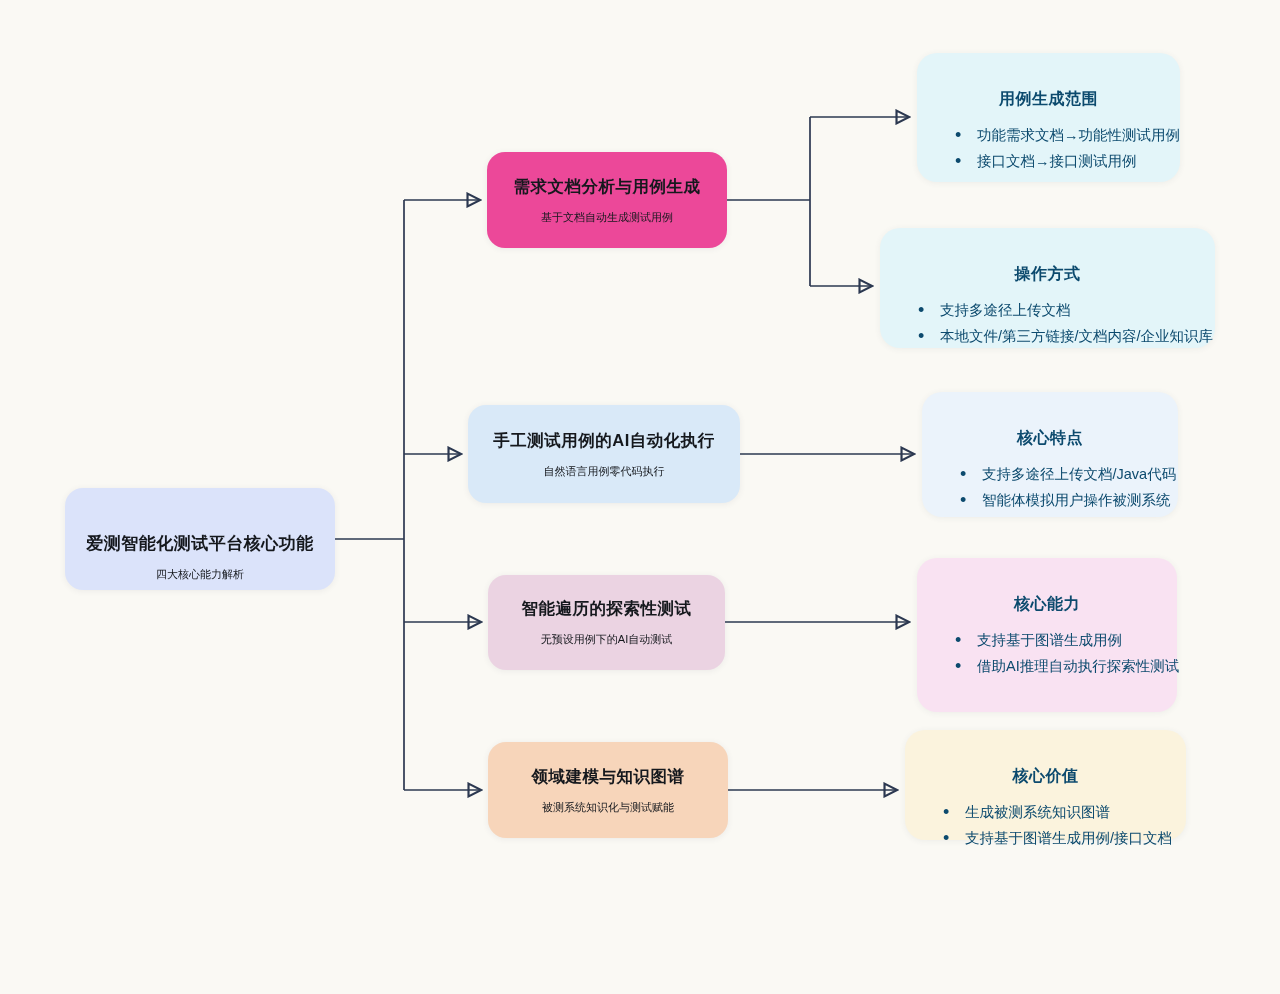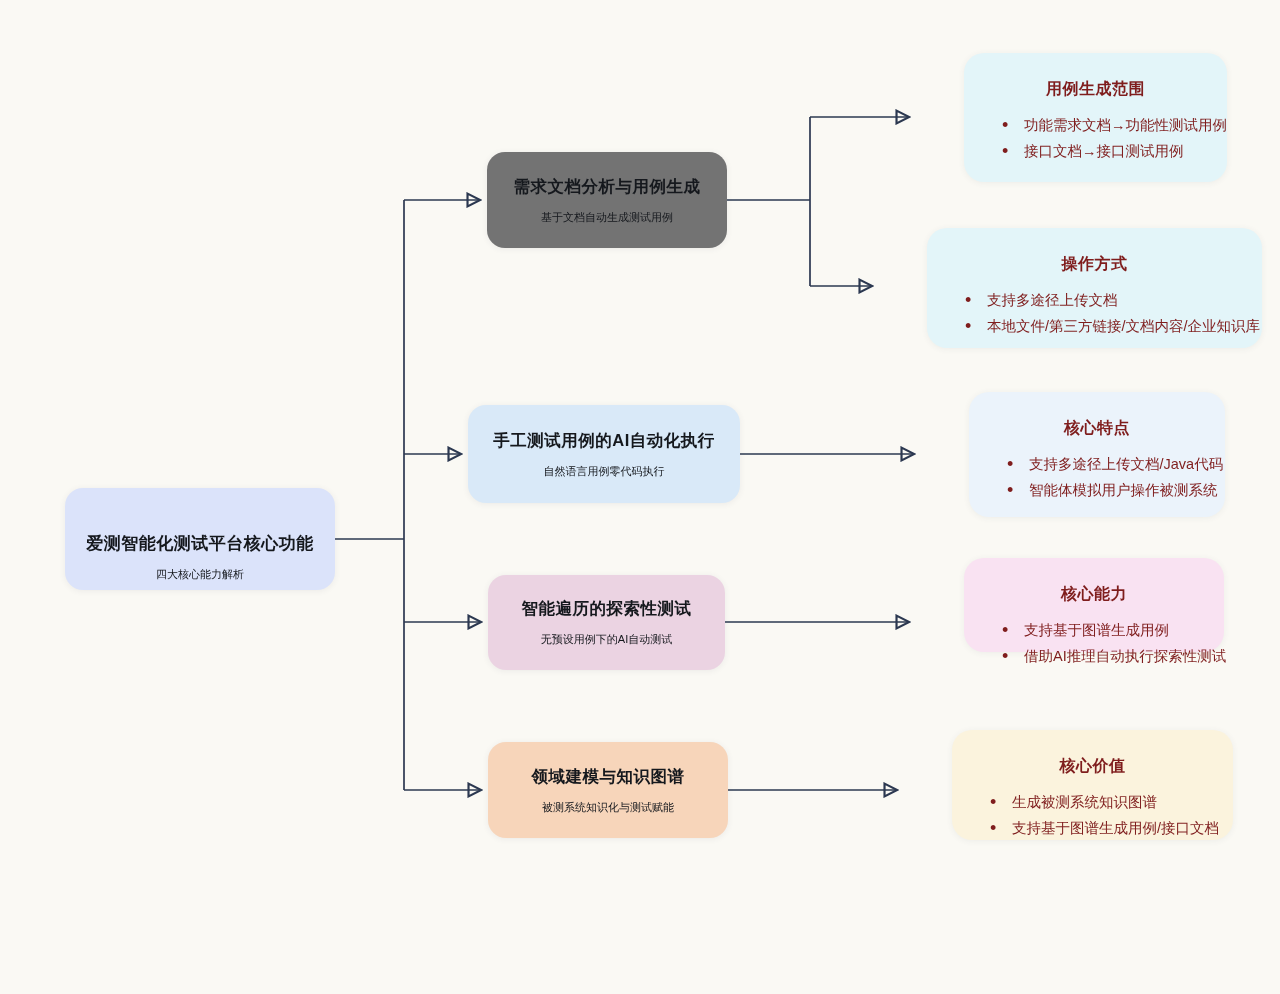--- a/index.html
+++ b/index.html
@@ -38,24 +38,23 @@
   .node.root .node-title { font-size:17px;margin-top:35px; }
   .node .node-sub {
     font-size:11px;
     margin-top:12px;
     font-weight:normal;
   }
   .leaf {
     position:absolute;
     border-radius:20px;
     box-shadow:0 1px 6px rgba(60,70,90,0.07);
-    color:#7f1d1d;
+    color:#0c4a6e;
     box-sizing:border-box;
-    padding:26px 16px 16px 16px;
-    margin-left:47px;
+    padding:36px 16px 16px 16px;
   }
   .leaf .leaf-title {
     font-weight:bold;
     font-size:16px;
     text-align:center;
     margin-bottom:12px;
     letter-spacing:0.5px;
   }
   .leaf ul {
     margin:0; padding:0 0 0 22px;
@@ -104,21 +103,21 @@
     <path d="M740,454 L913,454" marker-end="url(#arrow)"></path>
     <path d="M725,622 L908,622" marker-end="url(#arrow)"></path>
     <path d="M728,790 L896,790" marker-end="url(#arrow)"></path>
   </svg>
 
   <div class="node root" style="left: 65px; top: 488px; width: 270px; height: 102px; background: rgb(219, 227, 250);">
     <div class="node-title">爱测智能化测试平台核心功能</div>
     <div class="node-sub">四大核心能力解析</div>
   </div>
 
-  <div class="node" style="left: 487px; top: 152px; width: 240px; height: 96px; background: #737373;">
+  <div class="node" style="left: 487px; top: 152px; width: 240px; height: 96px; background: #ec4899;">
     <div class="node-title">需求文档分析与用例生成</div>
     <div class="node-sub">基于文档自动生成测试用例</div>
   </div>
 
   <div class="node" style="left: 468px; top: 405px; width: 272px; height: 98px; background: rgb(217, 233, 248);">
     <div class="node-title">手工测试用例的AI自动化执行</div>
     <div class="node-sub">自然语言用例零代码执行</div>
   </div>
 
   <div class="node" style="left: 488px; top: 575px; width: 237px; height: 95px; background: rgb(235, 211, 226);">
@@ -148,21 +147,21 @@
   </div>
 
   <div class="leaf" style="left: 922px; top: 392px; width: 256px; height: 125px; background: rgb(235, 243, 251);">
     <div class="leaf-title">核心特点</div>
     <ul>
       <li>支持多途径上传文档/Java代码</li>
       <li>智能体模拟用户操作被测系统</li>
     </ul>
   </div>
 
-  <div class="leaf" style="left: 917px; top: 558px; width: 260px; height: 94px; background: rgb(249, 226, 242);">
+  <div class="leaf" style="left: 917px; top: 558px; width: 260px; height: 154px; background: rgb(249, 226, 242);">
     <div class="leaf-title">核心能力</div>
     <ul>
       <li>支持基于图谱生成用例</li>
       <li>借助AI推理自动执行探索性测试</li>
     </ul>
   </div>
 
   <div class="leaf" style="left: 905px; top: 730px; width: 281px; height: 110px; background: rgb(251, 243, 221);">
     <div class="leaf-title">核心价值</div>
     <ul>

